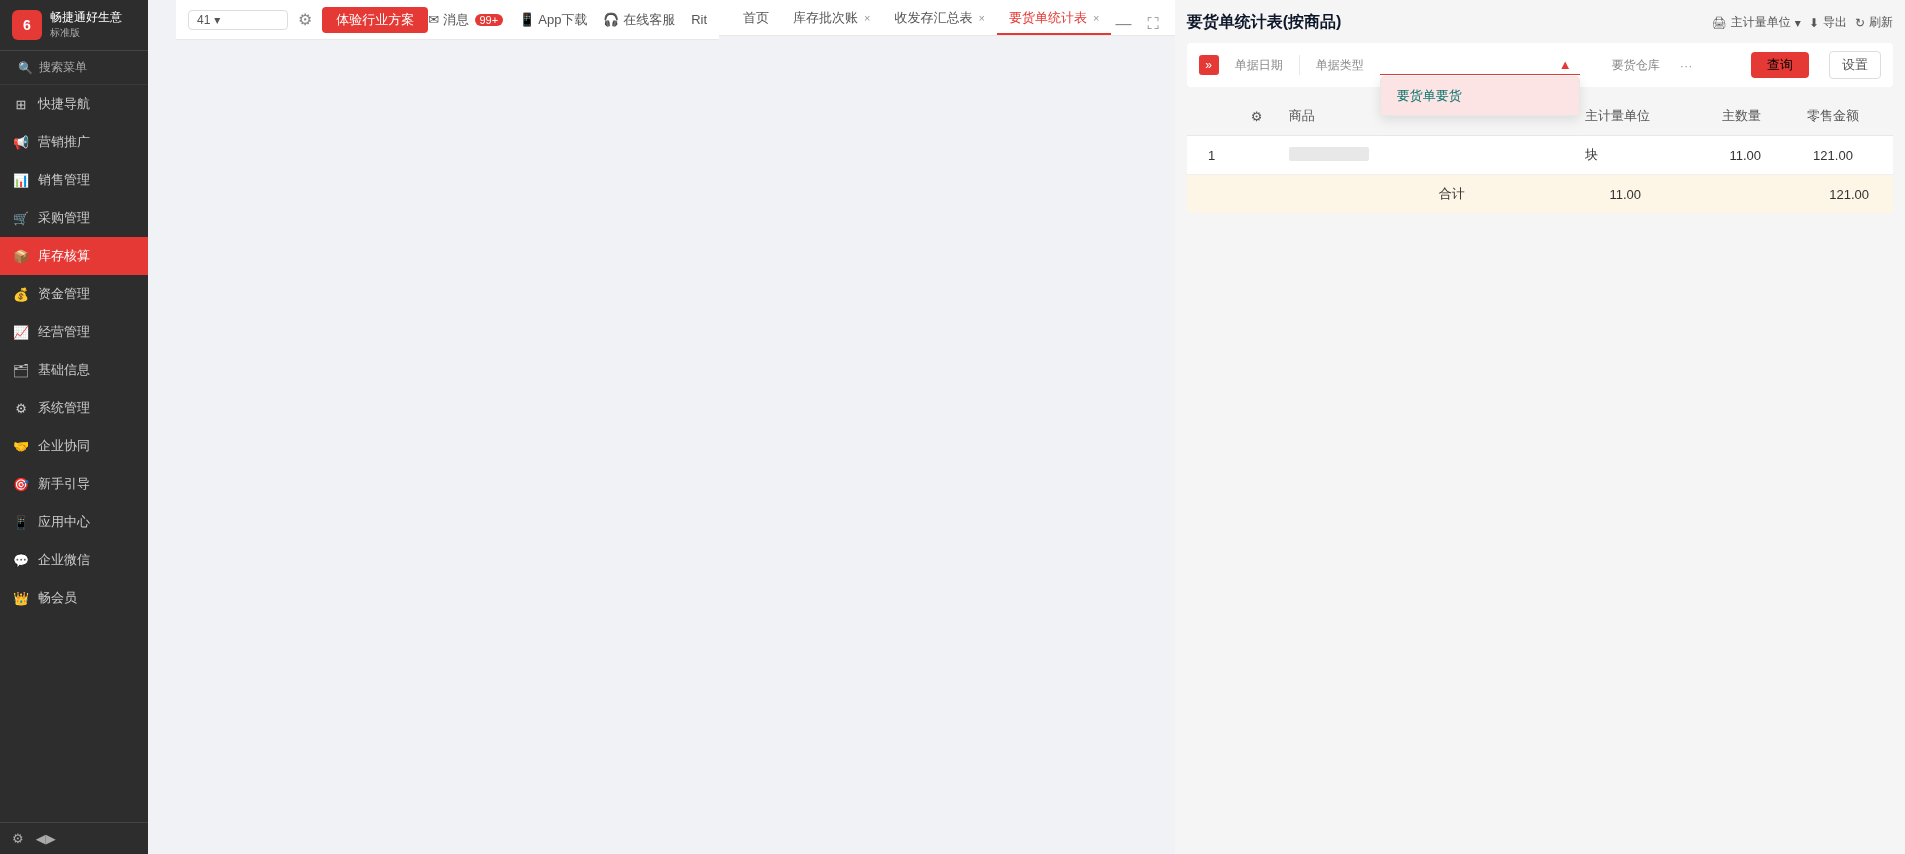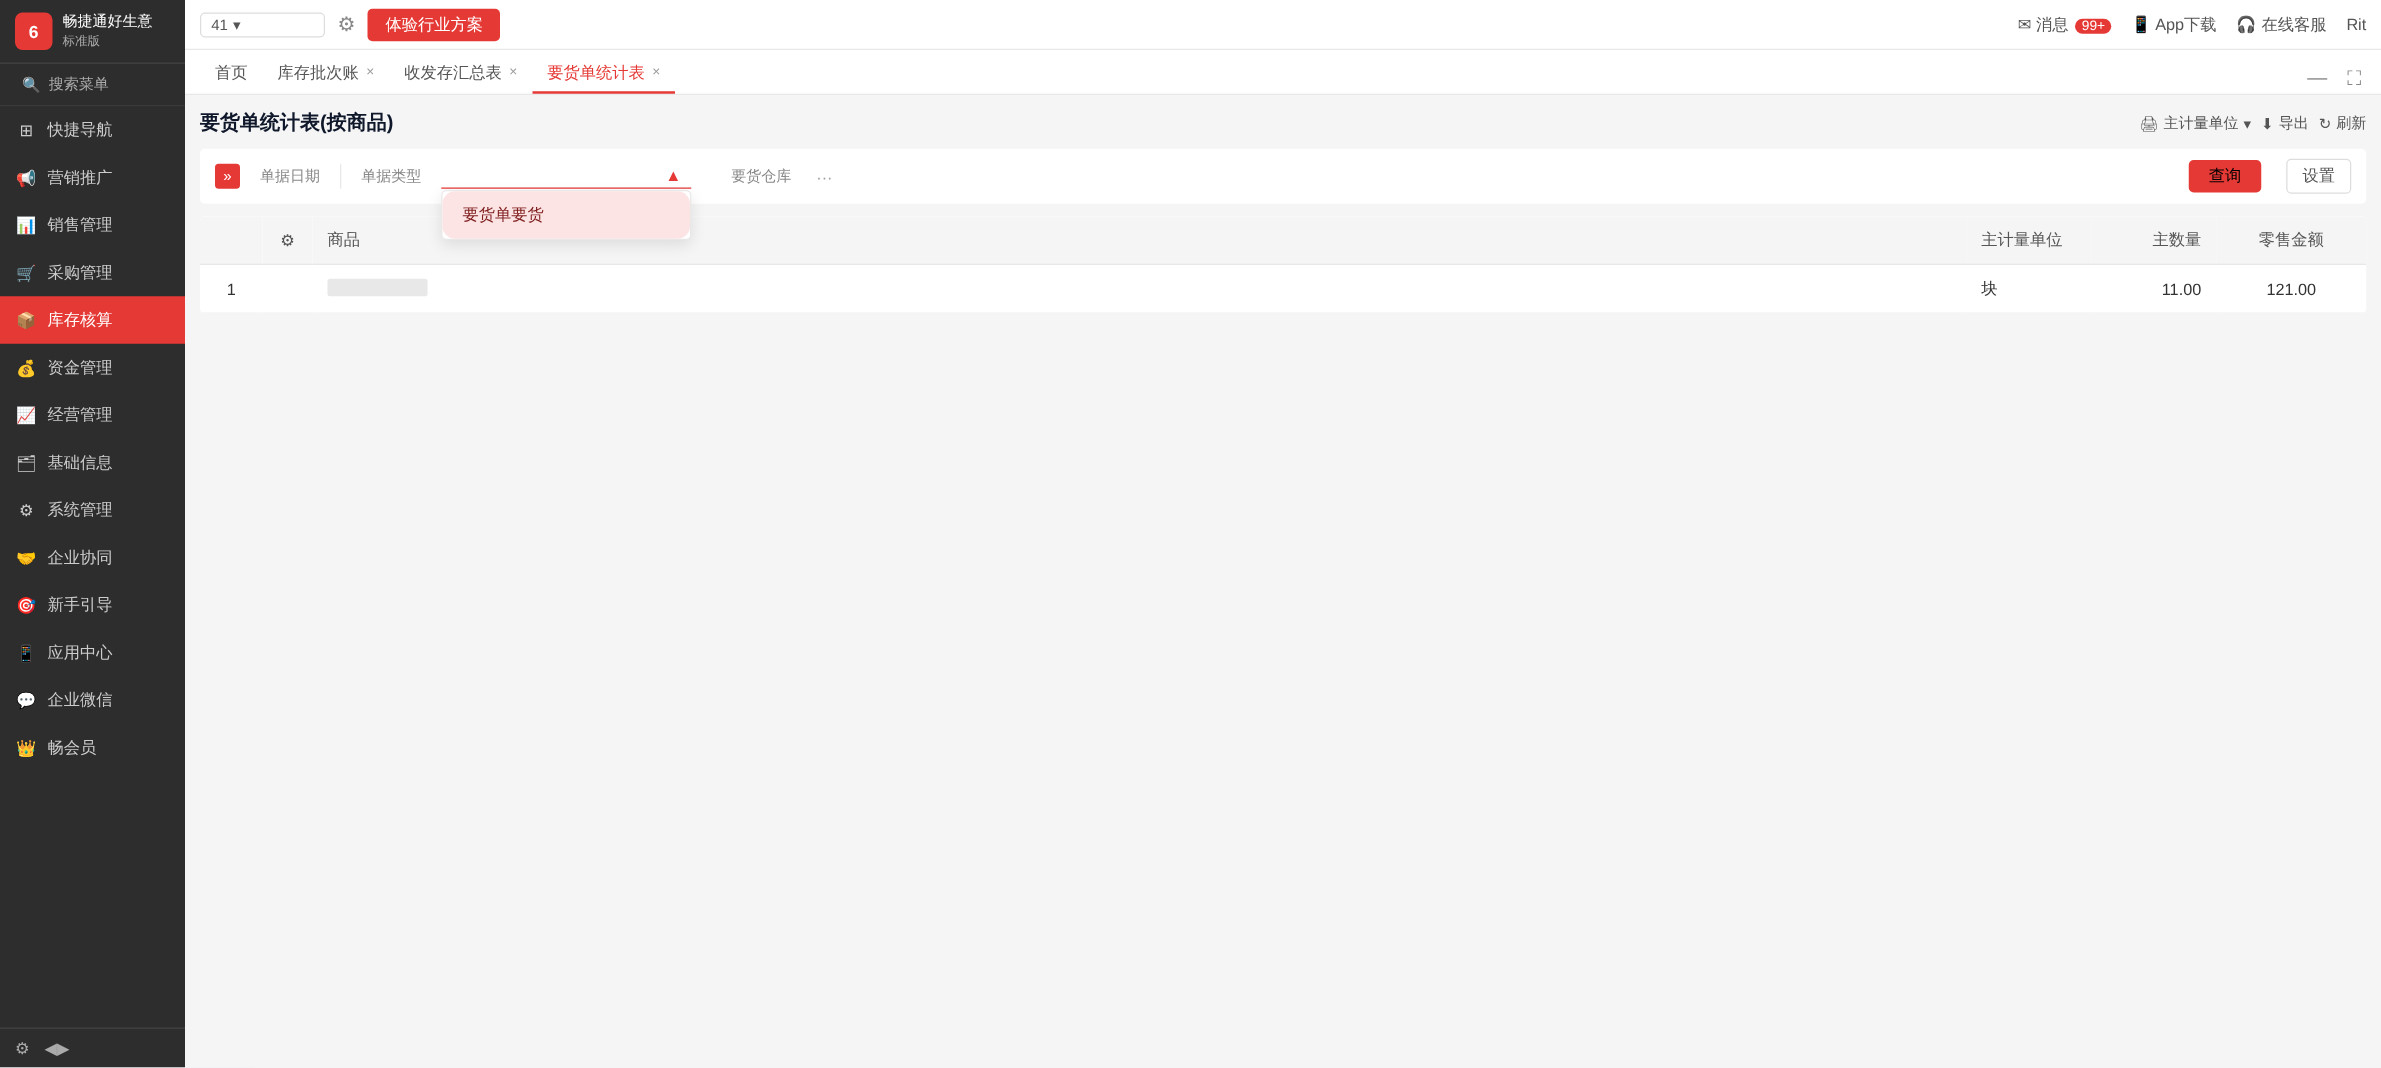--- a/index.html
+++ b/index.html
@@ -45,22 +45,23 @@
     .sidebar-item-label { font-size:13px; }
     .sidebar-bottom {
       margin-top:auto;border-top:1px solid #444;display:flex;align-items:center;padding:8px 12px;
     }
     .sidebar-bottom-icon { color:#aaa;cursor:pointer;margin-right:12px; }
 
     
     .main {
       flex: 1;
       display: flex;
-      flex-direction: column;
+      flex-direction: row;
       overflow: hidden;
+      margin-left: 28px;
     }
 
     
     .topbar {
       background: #fff;
       height: 40px;
       display: flex;
       align-items: center;
       padding: 0 12px;
       border-bottom: 1px solid #e8e8e8;
@@ -159,21 +160,21 @@
       z-index:100;
       min-width:200px;
       margin-top:2px;
     }
     .dropdown-item {
       padding:10px 16px;
       cursor:pointer;
       font-size:13px;
       color:#333;
     }
-    .dropdown-item.selected { background:#fce4e4; color:#7f1d1d;border-radius:10px; }
+    .dropdown-item.selected { background:#fce4e4; color:#0f766e; }
 
     
     .table-container { background:#fff;border-radius:4px;overflow:hidden; }
     table { width:100%;border-collapse:collapse; }
     thead tr { background:#f5f5f5; }
     th { padding:10px 12px;text-align:left;font-size:13px;color:#555;font-weight:normal;border-bottom:1px solid #e8e8e8; }
     td { padding:10px 12px;font-size:13px;color:#333;border-bottom:1px solid #f0f0f0; }
     .col-seq { width:50px;text-align:center; }
     .col-gear { width:40px;text-align:center; }
     .col-product { min-width:150px; }
@@ -381,15 +382,21 @@
             <td class="col-gear"></td>
             <td class="col-product">
               <span class="product-placeholder"></span>
             </td>
             <td class="col-unit">块</td>
             <td class="col-qty">11.00</td>
             <td class="col-amount">121.00</td>
           </tr>
         </tbody>
       </table>
+      <div class="table-footer">
+        <span class="footer-label">合计</span>
+        <span style="flex:1"></span>
+        <span style="margin-right:120px;min-width:100px;text-align:right;">11.00</span>
+        <span style="min-width:120px;text-align:right;padding-right:12px;">121.00</span>
+      </div>
     </div>
   </div>
 </div>
 
 </body></html>

